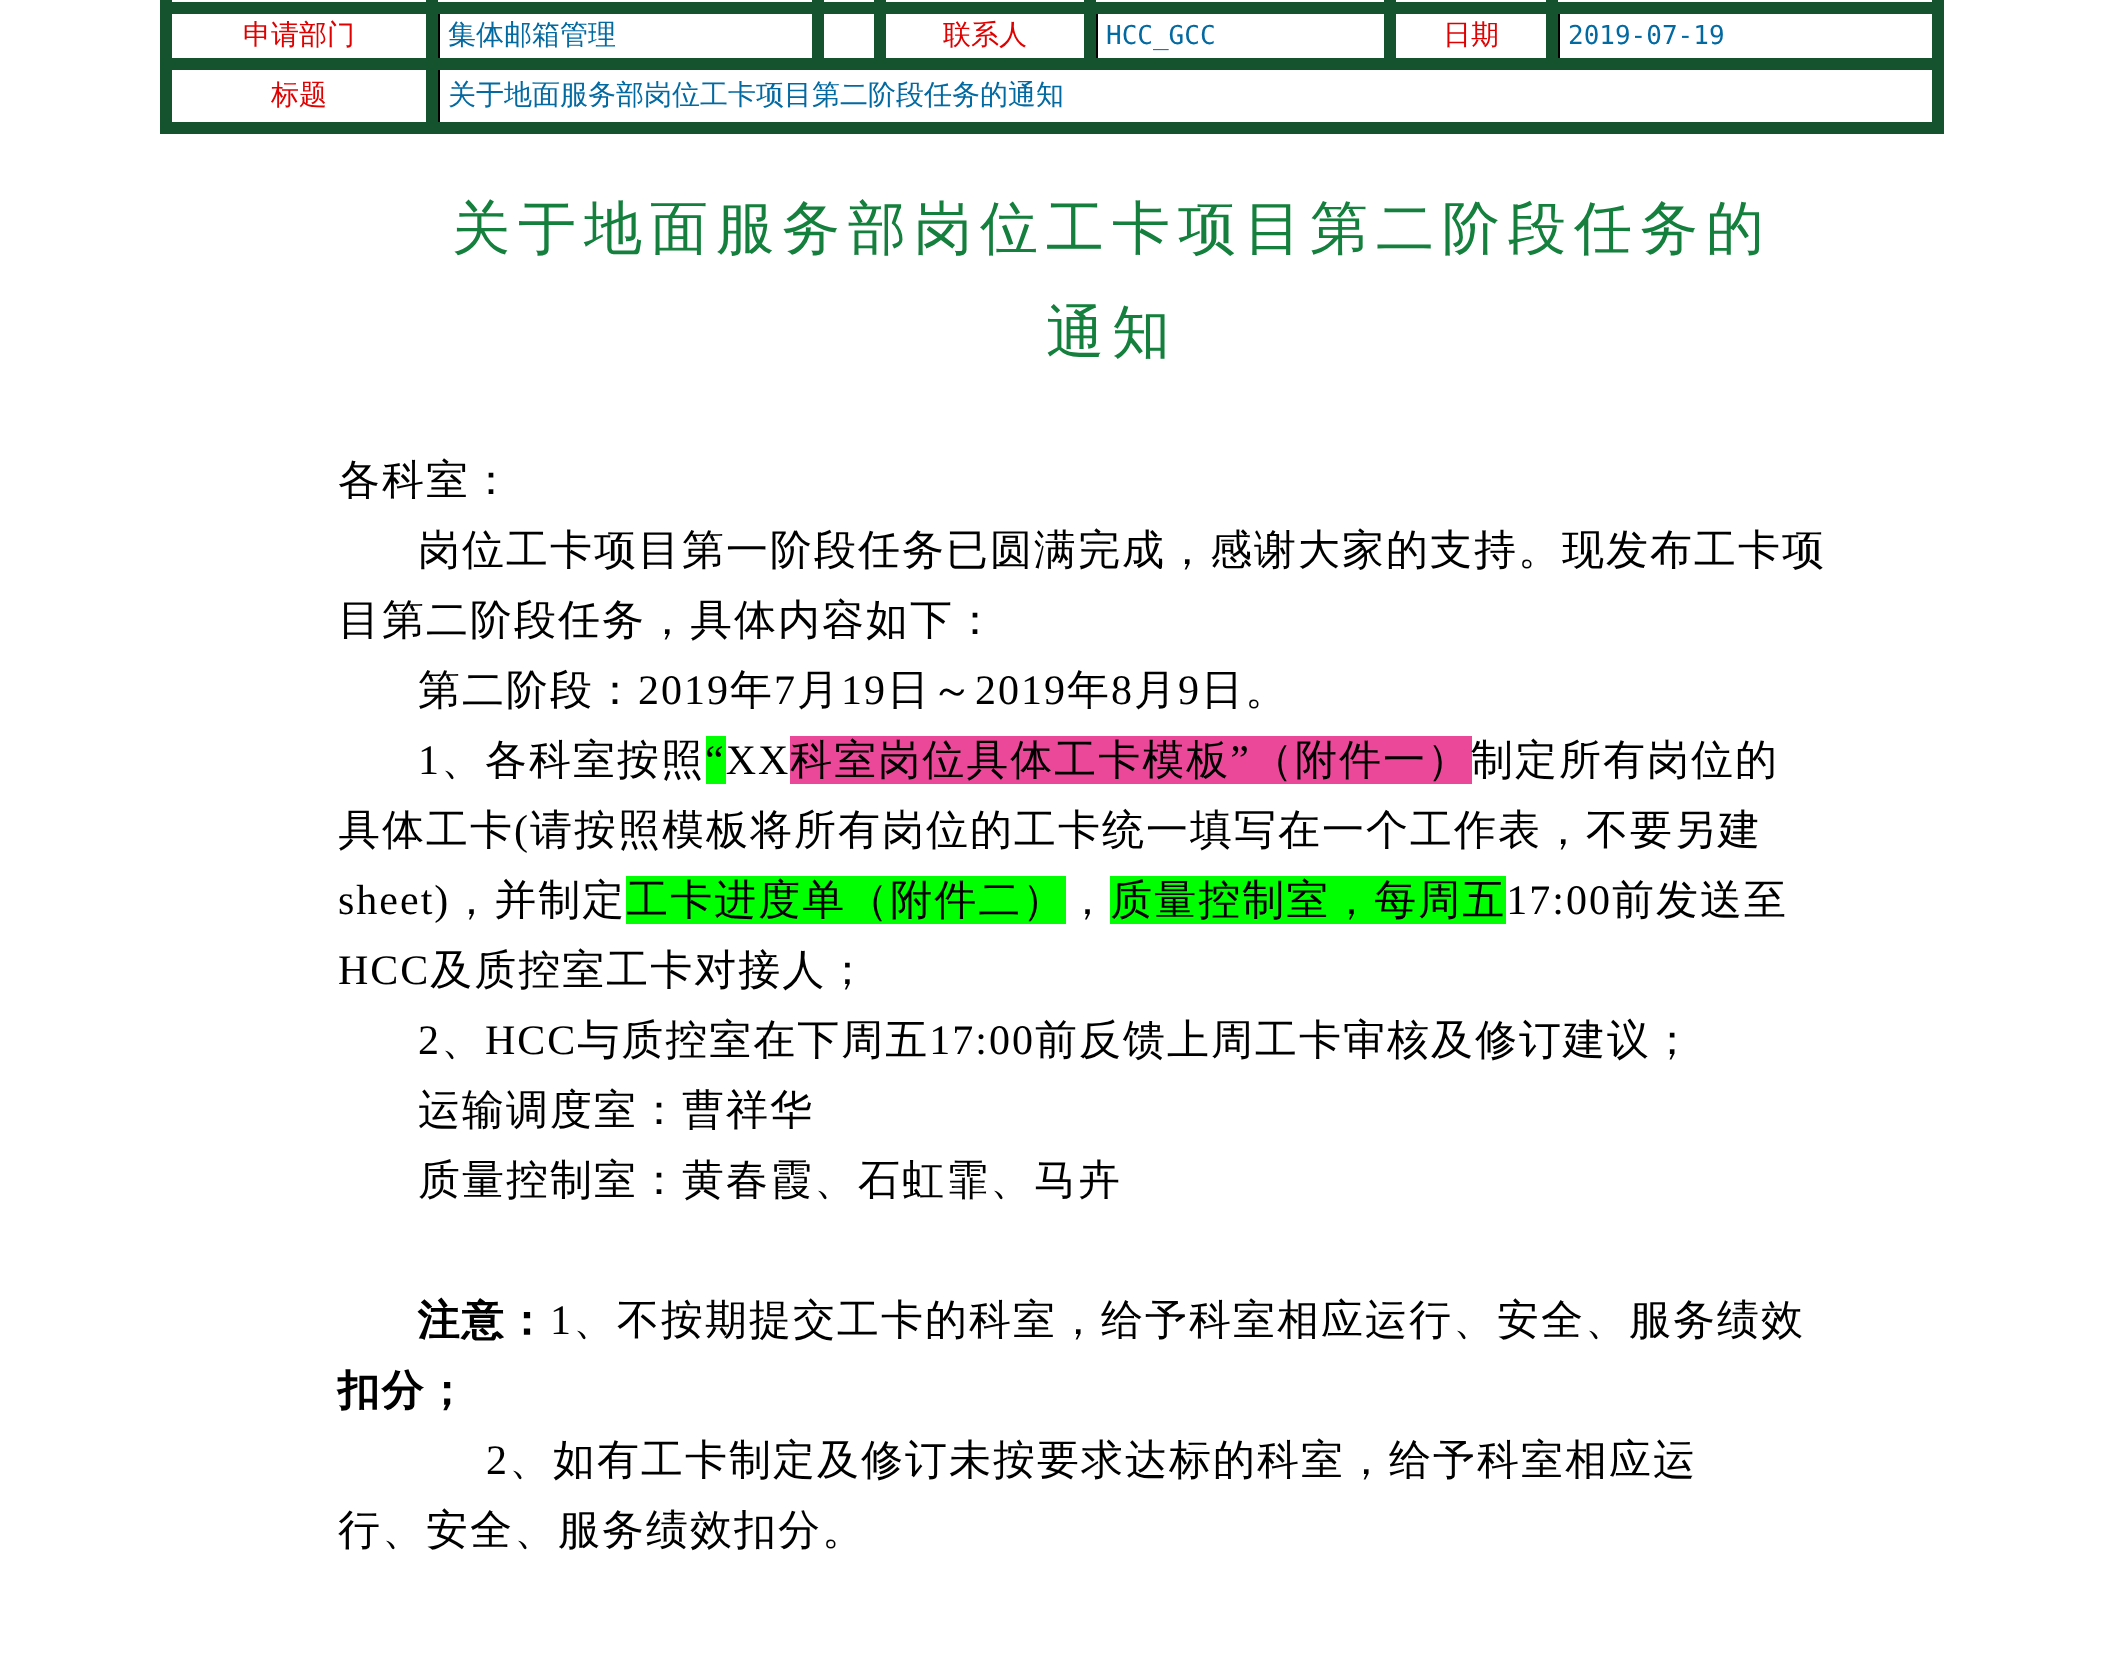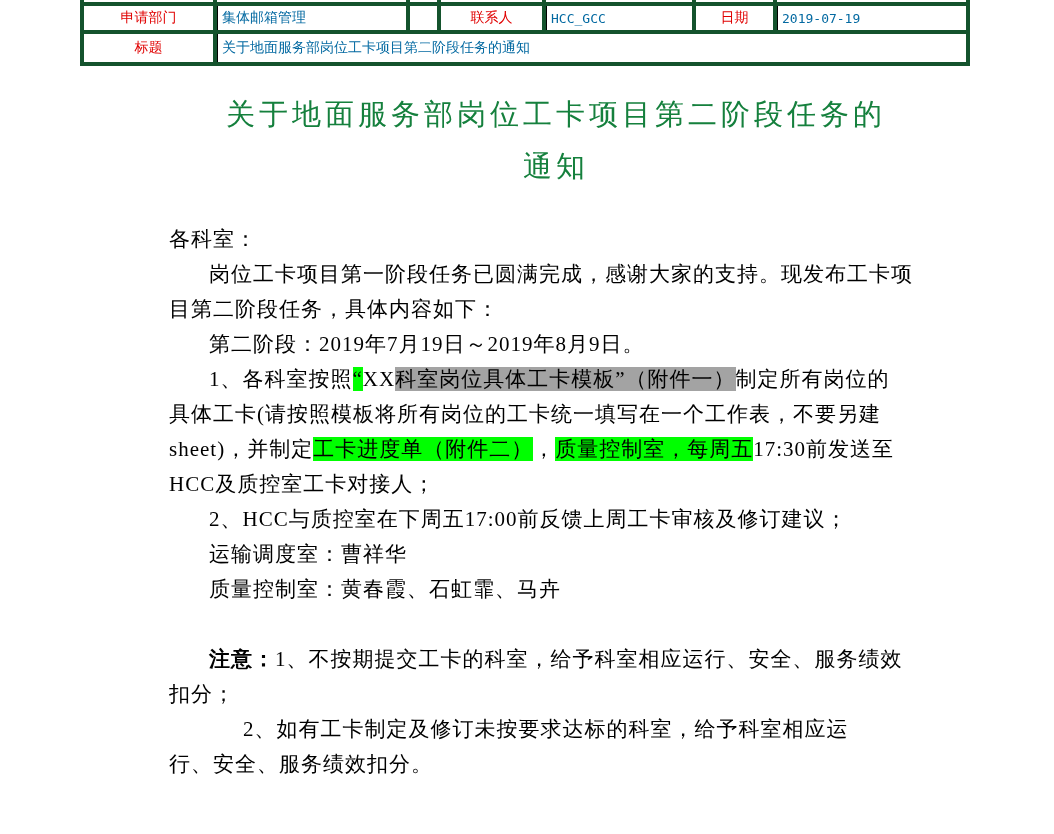--- a/index.html
+++ b/index.html
@@ -8,21 +8,21 @@
     width:1054px; height:834px; overflow:hidden; position:relative;
     font-family:"Liberation Serif", serif;
   }
   
   .form-table {
     border-collapse:collapse; table-layout:fixed;
     width:886px; margin-left:80px;
     border:2px solid #e00000; border-top:0; border-bottom:3px solid #e00000;
   }
   .form-table td {
-    border:4px solid #14532d; padding:0; overflow:hidden; white-space:nowrap;
+    border:6px solid #14532d; padding:0; overflow:hidden; white-space:nowrap;
     font-size:14px; vertical-align:middle;
   }
   .clip-row td { height:4px; border-top:0; }
   .r1 td { height:28px; }
   .r2 td { height:32px; }
   td.lbl { color:#e00000; text-align:center; }
   td.val { color:#0369a1; padding-left:5px; box-shadow: inset 1px 0 0 #000000; }
   td.mono { font-family:"DejaVu Sans Mono", monospace; font-size:13px; }
   
   .doc-title {
@@ -80,25 +80,25 @@
 <div class="doc-title">
   <div>关于地面服务部岗位工卡项目第二阶段任务的</div>
   <div>通知</div>
 </div>
 
 <div class="notice-body">
     <div class="bline" style="padding-left: 0px;"><span>各科室：</span></div>
     <div class="bline" style="padding-left: 40px;"><span>岗位工卡项目第一阶段任务已圆满完成，感谢大家的支持。现发布工卡项</span></div>
     <div class="bline" style="padding-left: 0px;"><span>目第二阶段任务，具体内容如下：</span></div>
     <div class="bline" style="padding-left: 40px;"><span>第二阶段：2019年7月19日～2019年8月9日。</span></div>
-    <div class="bline" style="padding-left: 40px;"><span>1、各科室按照</span><span class="hl" style="background: rgb(0, 255, 0);">“</span><span>XX</span><span class="hl" style="background: #a3a3a3;">科室岗位具体工卡模板”（附件一）</span><span>制定所有岗位的</span></div>
+    <div class="bline" style="padding-left: 40px;"><span>1、各科室按照</span><span class="hl" style="background: rgb(0, 255, 0);">“</span><span>XX</span><span class="hl" style="background: #ec4899;">科室岗位具体工卡模板”（附件一）</span><span>制定所有岗位的</span></div>
     <div class="bline" style="padding-left: 0px;"><span>具体工卡(请按照模板将所有岗位的工卡统一填写在一个工作表，不要另建</span></div>
-    <div class="bline" style="padding-left: 0px;"><span>sheet)，并制定</span><span class="hl" style="background: rgb(0, 255, 0);">工卡进度单（附件二）</span><span>，</span><span class="hl" style="background: rgb(0, 255, 0);">质量控制室，每周五</span><span>17:30前发送至</span></div>
+    <div class="bline" style="padding-left: 0px;"><span>sheet)，并制定</span><span class="hl" style="background: rgb(0, 255, 0);">工卡进度单（附件二）</span><span>，</span><span class="hl" style="background: rgb(0, 255, 0);">质量控制室，每周五</span><span>17:00前发送至</span></div>
     <div class="bline" style="padding-left: 0px;"><span>HCC及质控室工卡对接人；</span></div>
     <div class="bline" style="padding-left: 40px;"><span>2、HCC与质控室在下周五17:00前反馈上周工卡审核及修订建议；</span></div>
     <div class="bline" style="padding-left: 40px;"><span>运输调度室：曹祥华</span></div>
     <div class="bline" style="padding-left: 40px;"><span>质量控制室：黄春霞、石虹霏、马卉</span></div>
     <div class="bline" style="padding-left: 0px;">&nbsp;</div>
     <div class="bline" style="padding-left: 40px;"><span class="bold">注意：</span><span>1、不按期提交工卡的科室，给予科室相应运行、安全、服务绩效</span></div>
-    <div class="bline" style="padding-left: 0px;"><span>扣分；</span></div>
+    <div class="bline" style="padding-left: 0px; font-weight: bold;"><span>扣分；</span></div>
     <div class="bline" style="padding-left: 74px;"><span>2、如有工卡制定及修订未按要求达标的科室，给予科室相应运</span></div>
     <div class="bline" style="padding-left: 0px;"><span>行、安全、服务绩效扣分。</span></div>
   </div>
 
 </body></html>

